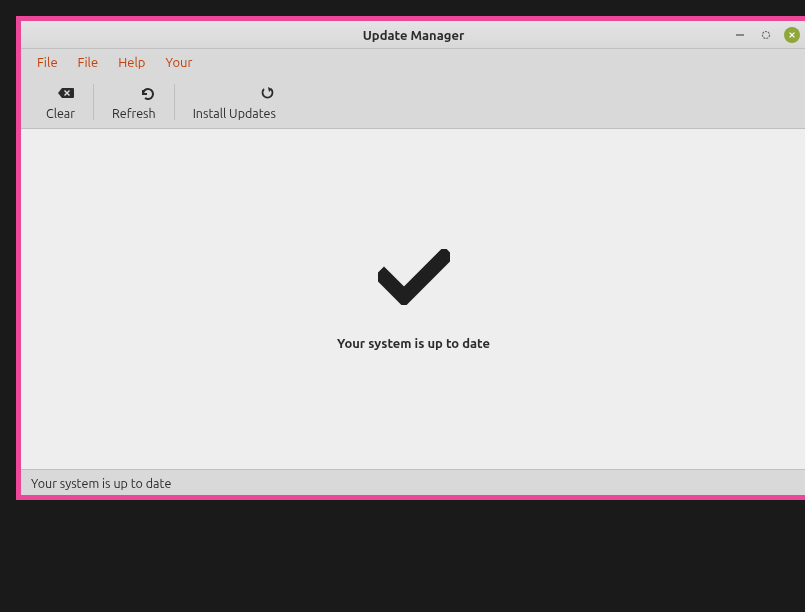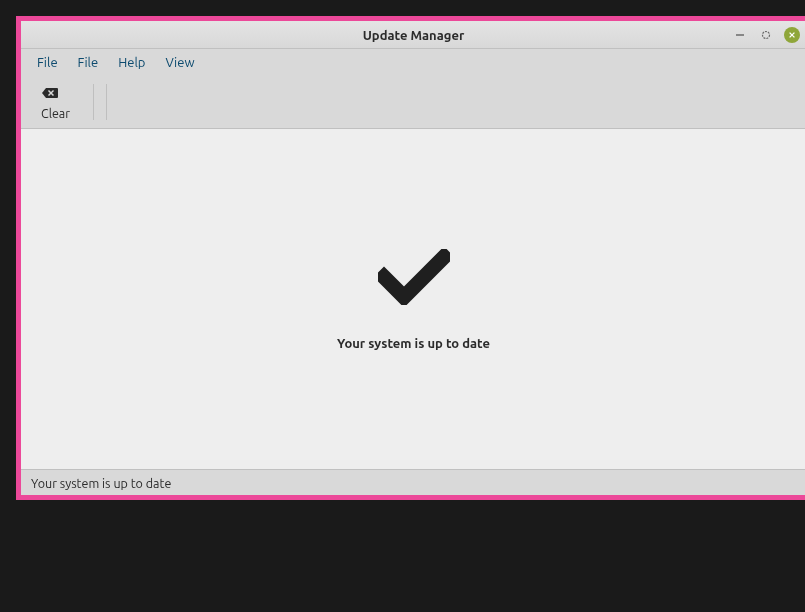--- a/index.html
+++ b/index.html
@@ -70,38 +70,38 @@
       height: 8px;
     }
     .menubar {
       height: 26px;
       background: #d9d9d9;
       display: flex;
       align-items: center;
       padding: 0 8px;
       gap: 4px;
       font-size: 13px;
-      color: #0c4a6e;
+      color: #c2410c;
     }
     .menu-item {
       padding: 3px 8px;
       cursor: pointer;
     }
     .toolbar {
       height: 54px;
       background: #d9d9d9;
       display: flex;
       align-items: center;
       padding: 0 8px;
       border-bottom: 1px solid #c0c0c0;
     }
     .toolbar-btn {
       display: flex;
       flex-direction: column;
-      align-items: flex-start;
+      align-items: flex-end;
       justify-content: center;
       padding: 4px 12px;
       cursor: pointer;
       font-size: 12.5px;
       color: #2b2b2b;
       min-width: 58px;
     }
     .toolbar-btn .icon {
       height: 20px;
       display: flex;
@@ -165,36 +165,54 @@
             <line x1="8" y1="2" x2="2" y2="8" stroke="#fff" stroke-width="1.6"></line>
           </svg>
       </div>
     </div>
   </div>
 
   <div class="menubar">
     <div class="menu-item">File</div>
     <div class="menu-item">File</div>
     <div class="menu-item">Help</div>
-    <div class="menu-item">View</div>
+    <div class="menu-item">Your</div>
   </div>
 
   <div class="toolbar">
     <div class="toolbar-btn">
       <span class="icon">
         <svg width="18" height="16" viewBox="0 0 18 16">
           <path d="M5 2 L16 2 Q17 2 17 3 L17 11 Q17 12 16 12 L5 12 L1 7 Z" fill="#2b2b2b"></path>
           <line x1="7.5" y1="4.5" x2="12.5" y2="9.5" stroke="#d9d9d9" stroke-width="1.5"></line>
           <line x1="12.5" y1="4.5" x2="7.5" y2="9.5" stroke="#d9d9d9" stroke-width="1.5"></line>
         </svg>
       </span>
       <span>Clear</span>
     </div>
     <div class="toolbar-sep"></div>
+    <div class="toolbar-btn">
+      <span class="icon">
+        <svg width="16" height="16" viewBox="0 0 16 16">
+          <path d="M 3 8 A 5 5 0 1 1 5 12" stroke="#2b2b2b" stroke-width="2" fill="none"></path>
+          <path d="M 3 4 L 3 8 L 7 8" stroke="#2b2b2b" stroke-width="2" fill="none"></path>
+        </svg>
+      </span>
+      <span>Refresh</span>
+    </div>
     <div class="toolbar-sep"></div>
+    <div class="toolbar-btn">
+      <span class="icon">
+        <svg width="18" height="16" viewBox="0 0 18 16">
+          <path d="M 13 3 A 5 5 0 1 1 6 3" stroke="#2b2b2b" stroke-width="1.8" fill="none"></path>
+          <path d="M 10 1 L 14 3 L 11 6" fill="#2b2b2b"></path>
+        </svg>
+      </span>
+      <span>Install Updates</span>
+    </div>
   </div>
 
   <div class="content">
     <div class="checkmark-big">
       <svg width="72" height="56" viewBox="0 0 72 56">
         <path d="M 6 28 L 26 48 L 66 8" stroke="#1f1f1f" stroke-width="15" fill="none" stroke-linecap="square" stroke-linejoin="miter"></path>
       </svg>
     </div>
     <div class="status-message">Your system is up to date</div>
   </div>

